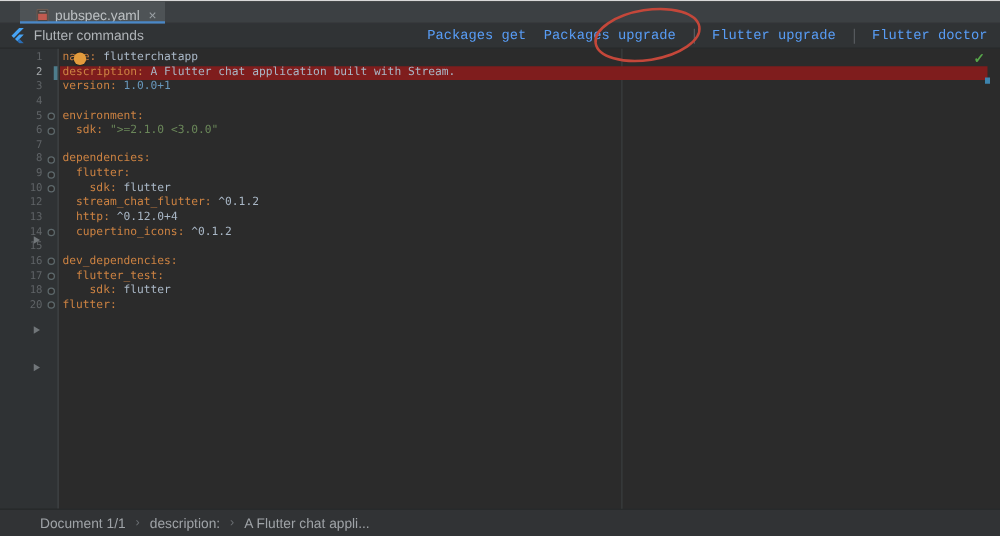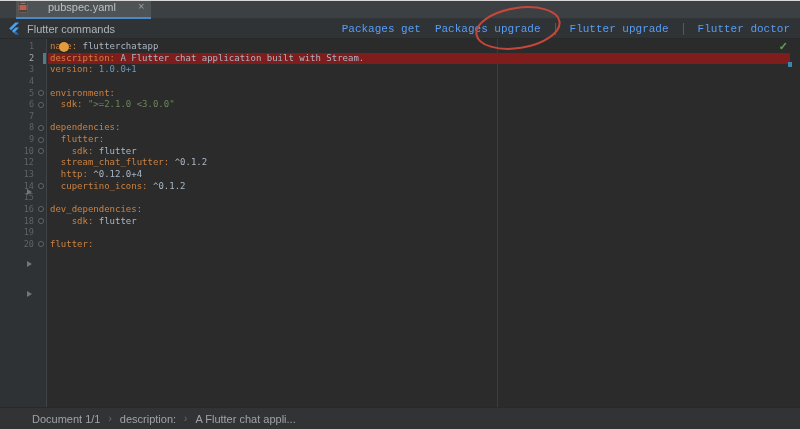--- a/index.html
+++ b/index.html
@@ -4,22 +4,22 @@
 <style>
   * { margin:0; padding:0; box-sizing:border-box; }
   body { background:#1e1e1e; font-family:"Liberation Sans", sans-serif; }
   .window {
     position:relative; width:800px; height:429px; overflow:hidden;
     background:#2b2b2b; border-top:1px solid #d8d8d8;
   }
   
   .tabbar { position:absolute; top:0; left:0; right:0; height:18px;
     background:#3c4043; border-bottom:1px solid #323537; }
-  .tab { position:absolute; left:16px; top:0; height:18px; padding:0 7px 0 2px;
-    background:#4e5356; display:flex; align-items:flex-start; gap:20px; cursor:pointer; }
+  .tab { position:absolute; left:16px; top:0; height:18px; padding:0 7px 0 13px;
+    background:#4e5356; display:flex; align-items:flex-end; gap:5px; cursor:pointer; }
   .tab::after { content:""; position:absolute; left:0; right:0; bottom:0; height:2px; background:#4a88c7; }
   .tab-label { font-size:11px; color:#bcc0c3; }
   .tab-close { font-size:11px; color:#9aa0a4; line-height:1; padding-left:2px; cursor:pointer; }
   
   .banner { position:absolute; top:18px; left:0; right:0; height:20px;
     background:#303335; border-bottom:1px solid #272a2b;
     display:flex; align-items:center; padding:0 10px 0 8px; }
   .banner-title { font-size:11px; color:#b0b4b8; margin-left:6px; }
   .banner-actions { margin-left:auto; display:flex; align-items:center; gap:14px; }
   .banner-link { font-size:11px; color:var(--accent_link); cursor:pointer; text-decoration:none;font-family:Liberation Mono, monospace; }
@@ -188,30 +188,32 @@
           <span class="code"></span>
         </div>
         <div class="row">
           <span class="ln">16</span>
           <span class="foldcol">
             <span class="fold"></span>
           </span>
           <span class="code"><span class="k">dev_dependencies:</span></span>
         </div>
         <div class="row">
+          <span class="ln">17</span>
+          <span class="foldcol">
+            <span class="fold"></span>
+          </span>
+          <span class="code"><span class="k">  flutter_test:</span></span>
+        </div>
+        <div class="row">
           <span class="ln">18</span>
           <span class="foldcol">
             <span class="fold"></span>
           </span>
           <span class="code"><span class="k">    sdk:</span><span class="v-plain"> flutter</span></span>
-        </div>
-        <div class="row">
-          <span class="ln">19</span>
-          <span class="foldcol"></span>
-          <span class="code"></span>
         </div>
         <div class="row">
           <span class="ln">20</span>
           <span class="foldcol">
             <span class="fold"></span>
           </span>
           <span class="code"><span class="k">flutter:</span></span>
         </div>
       </div>
     <div class="changebar"></div>

